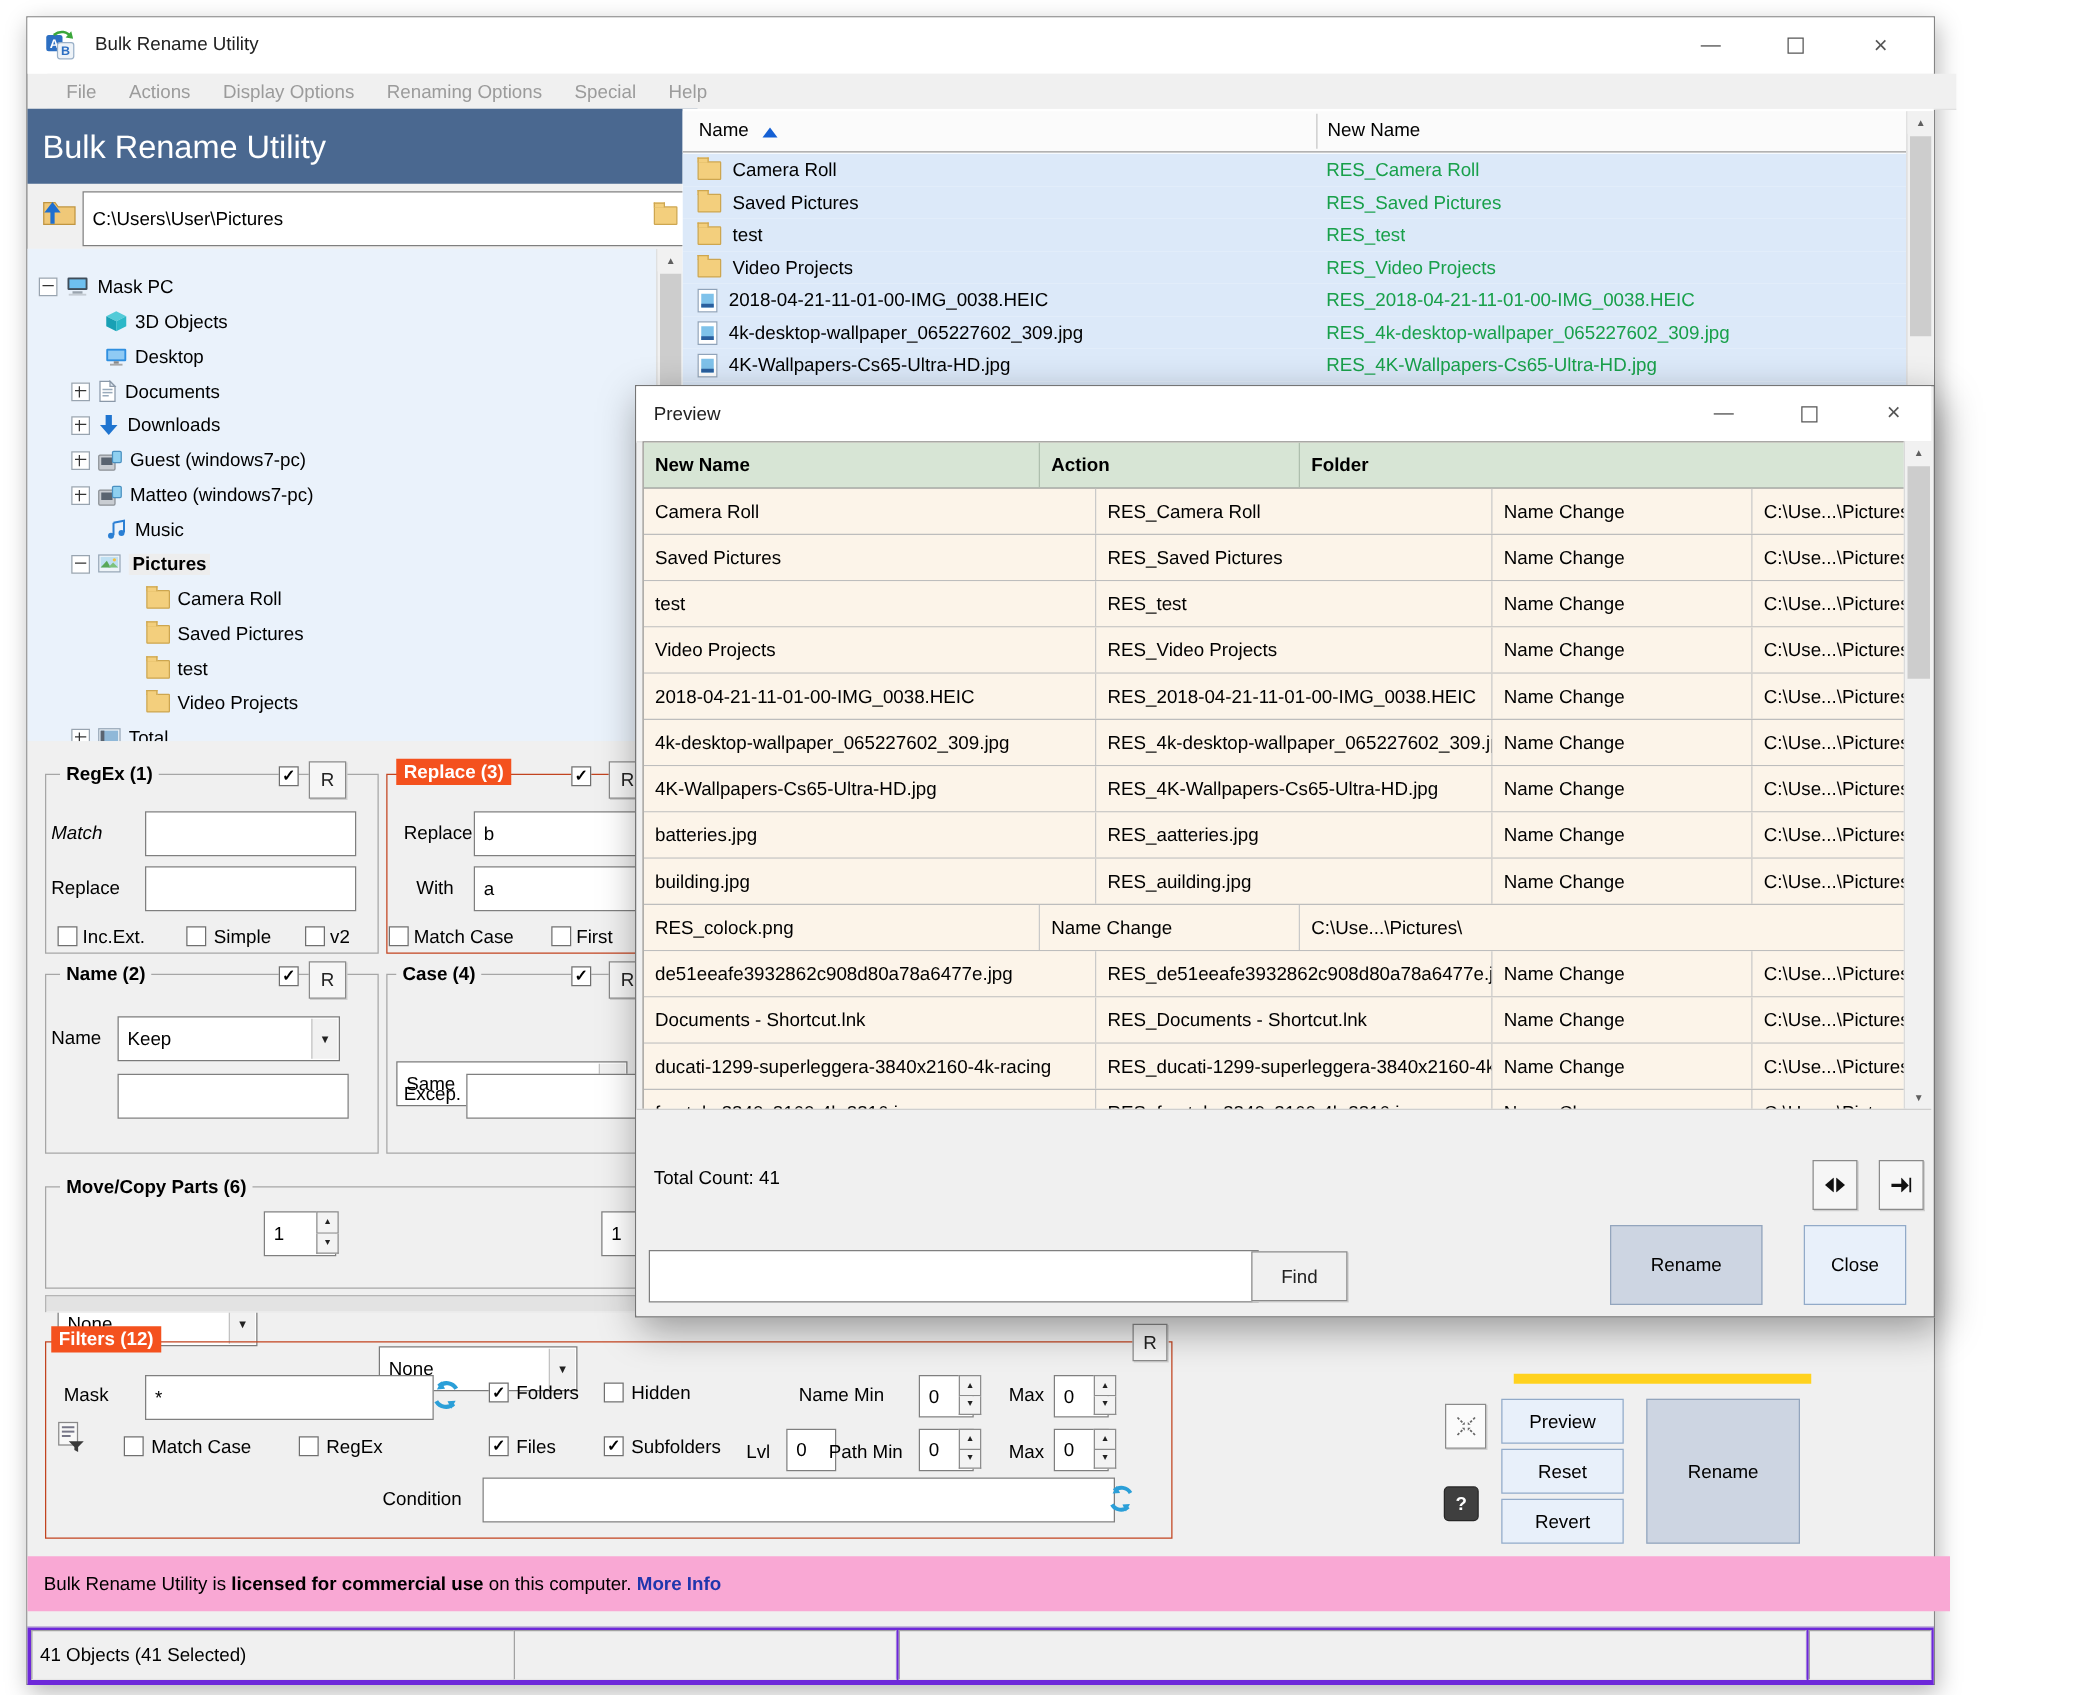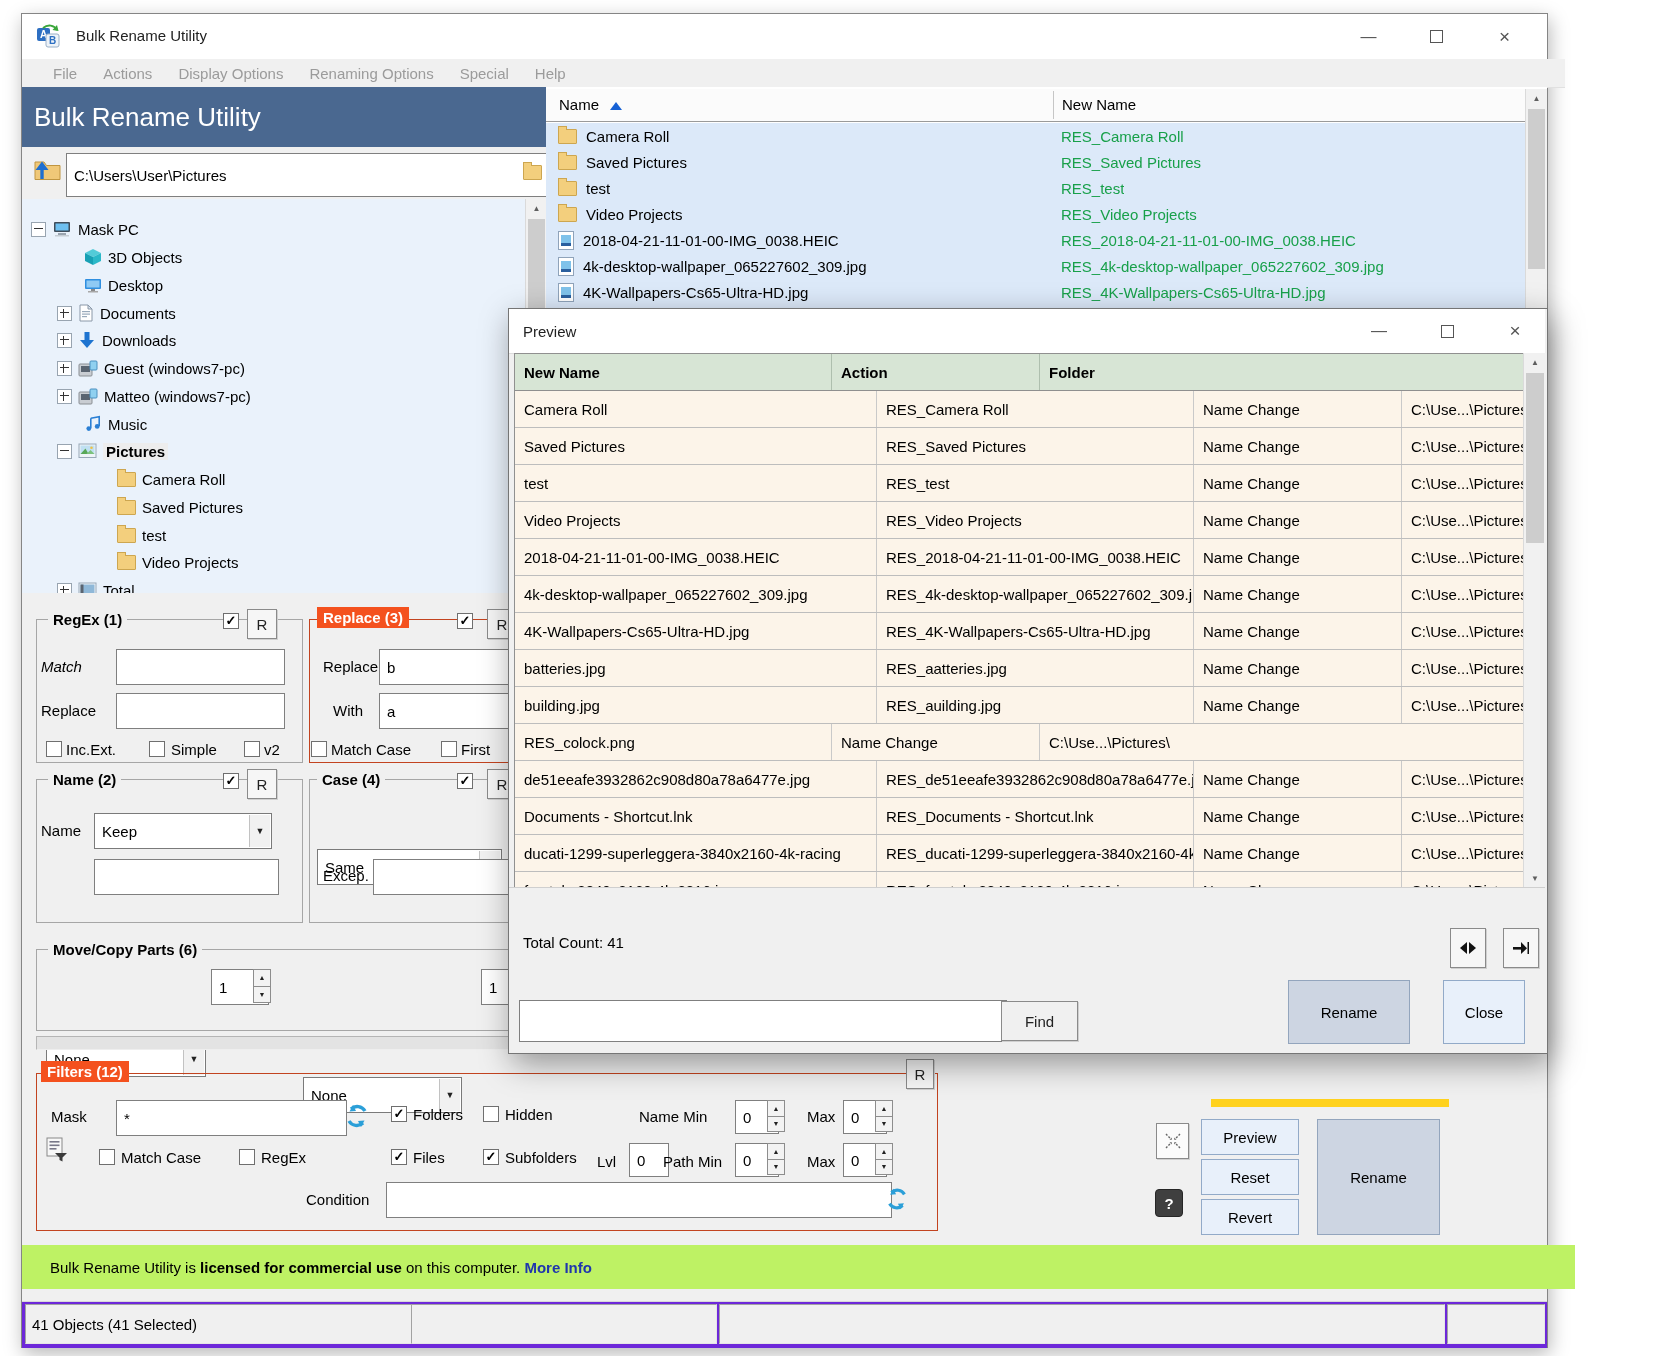--- a/index.html
+++ b/index.html
@@ -48,21 +48,21 @@
   .spin .sp+.sp{border-top:none;}
   .btn{background:#e8f0fa;border:1px solid #92aac8;display:flex;align-items:center;justify-content:center;font-size:15px;color:#000;}
   .btn.big{background:#cdd5e2;border:1px solid #93a5bd;}
   .dlg{background:#f0f0f0;border:1px solid #757575;box-shadow:4px 10px 30px rgba(0,0,0,.38);}
   .ptable{background:#fcf4e9;border:1px solid #909090;overflow:hidden;}
   .phdr{display:flex;height:36px;background:#d7e5d5;border-bottom:1px solid #8f8f8f;}
   .phc{font-weight:bold;font-size:15px;color:#000;display:flex;align-items:center;padding:0 9px;border-right:1px solid #aebfae;white-space:nowrap;overflow:hidden;box-sizing:border-box;}
   .prow{display:flex;height:36px;border-bottom:1px solid #bdbdbd;background:#fcf4e9;}
   .pc{font-size:15px;color:#000;display:flex;align-items:center;padding:0 9px;border-right:1px solid #c9c9c9;white-space:nowrap;overflow:hidden;box-sizing:border-box;}
   .c1{width:362px;flex:none;}.c2{width:317px;flex:none;}.c3{width:208px;flex:none;}.c4{flex:1;border-right:none;}
-  .license{background:#bef264;display:flex;align-items:center;font-size:15px;color:#000;padding-left:28px;white-space:nowrap;}
+  .license{background:#f9a8d4;display:flex;align-items:center;font-size:15px;color:#000;padding-left:13px;white-space:nowrap;}
   .statseg{position:absolute;border:1px solid #aeaeae;border-color:#a2a2a2 #e6e6e6 #e6e6e6 #a2a2a2;background:#f0f0f0;display:flex;align-items:center;font-size:15px;color:#000;}
   .yellowbar{background:#ffd21e;}
   .helpbtn{background:#3f3f3f;border:1px solid #262626;border-radius:4px;color:#fff;font-weight:bold;font-size:15px;display:flex;align-items:center;justify-content:center;}
   svg{display:block;}
 </style>
 </head>
 <body>
 
 <div class="canvas">
 

